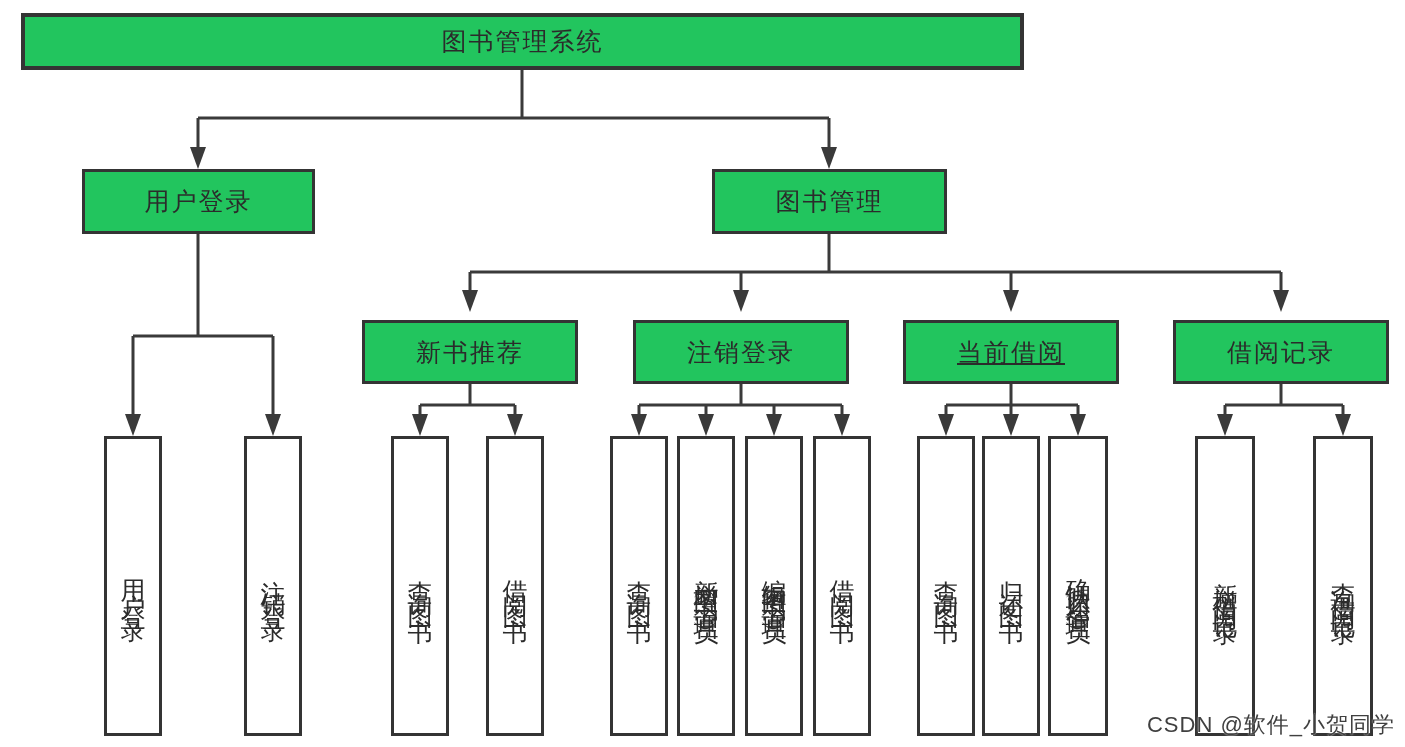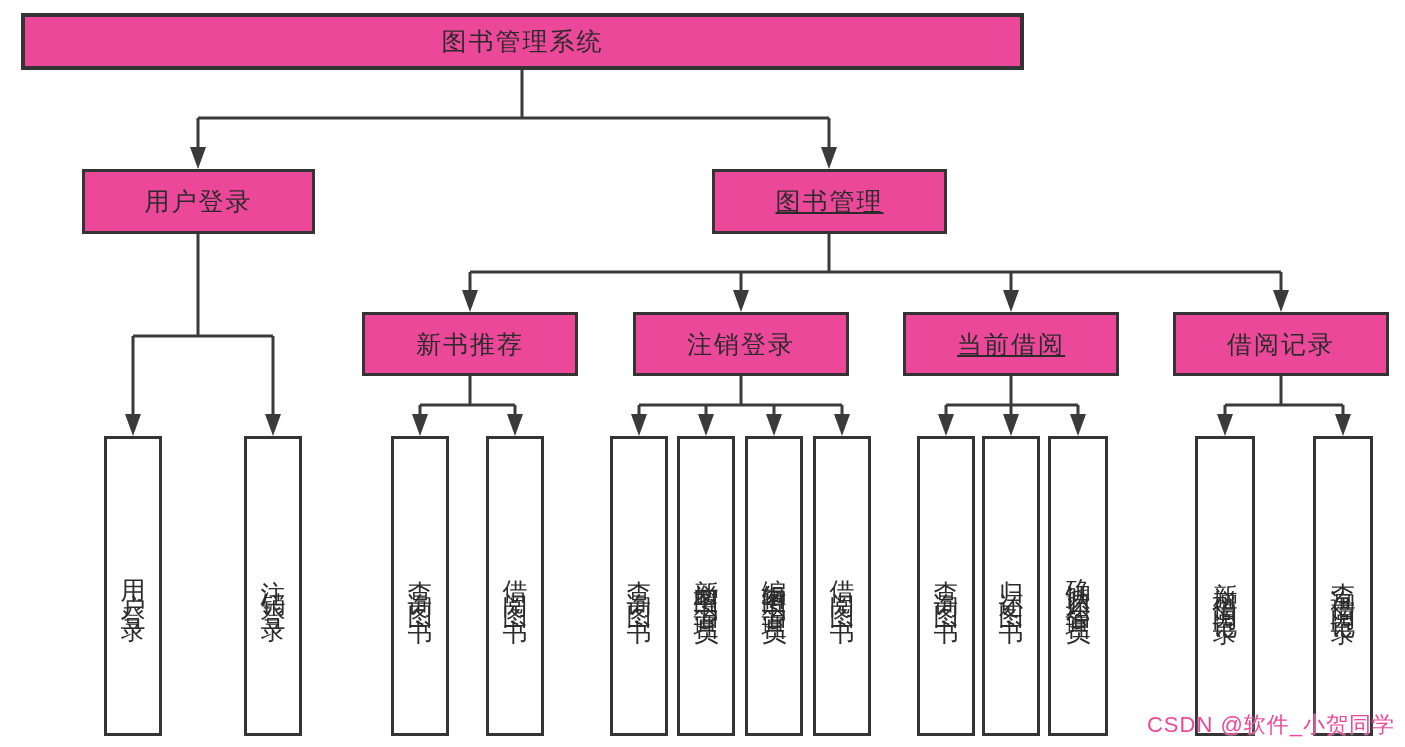--- a/index.html
+++ b/index.html
@@ -6,32 +6,32 @@
   .stage{
     position:relative;
     width:1405px;height:747px;
     background:#ffffff;
     font-family:"Liberation Sans", sans-serif;
     overflow:hidden;
   }
   .wires{position:absolute;left:0;top:0;}
   .node{
     position:absolute;
-    background:#ec4899;
+    background:#22c55e;
     border:3px solid #343434;
     display:flex;align-items:center;justify-content:center;
     color:#2b2b2b;
     font-size:25px;
     letter-spacing:2px;
     box-sizing:border-box;
   }
   .n-root{left:21px;top:13px;width:1003px;height:57px;border-width:4px;}
   .n-login{left:82px;top:169px;width:233px;height:65px;}
-  .n-mgmt{left:712px;top:169px;width:235px;height:65px;text-decoration:underline;}
-  .n-l3{top:312px;width:216px;height:64px;}
+  .n-mgmt{left:712px;top:169px;width:235px;height:65px;}
+  .n-l3{top:320px;width:216px;height:64px;}
   .n-newbooks{left:362px;}
   .n-borrow{left:633px;}
   .n-current{left:903px;text-decoration:underline;}
   .n-records{left:1173px;}
   .leaf{
     position:absolute;
     top:436px;width:58px;height:300px;
     background:#ffffff;
     border:3px solid #343434;
     display:flex;align-items:center;justify-content:center;
@@ -57,21 +57,21 @@
   .lf-bb-2{left:745px;}
   .lf-bb-3{left:813px;}
   .lf-cb-0{left:917px;}
   .lf-cb-1{left:982px;}
   .lf-cb-2{left:1048px;width:60px;}
   .lf-rc-0{left:1195px;width:60px;}
   .lf-rc-1{left:1313px;width:60px;}
   .watermark{
     position:absolute;
     right:10px;bottom:7px;
-    color:#ec4899;
+    color:#404040;
     font-size:22px;
     letter-spacing:1px;
     text-shadow:0 0 2px #ffffff;
   }
 </style>
 </head>
 <body>
 
 <div class="stage">
 

